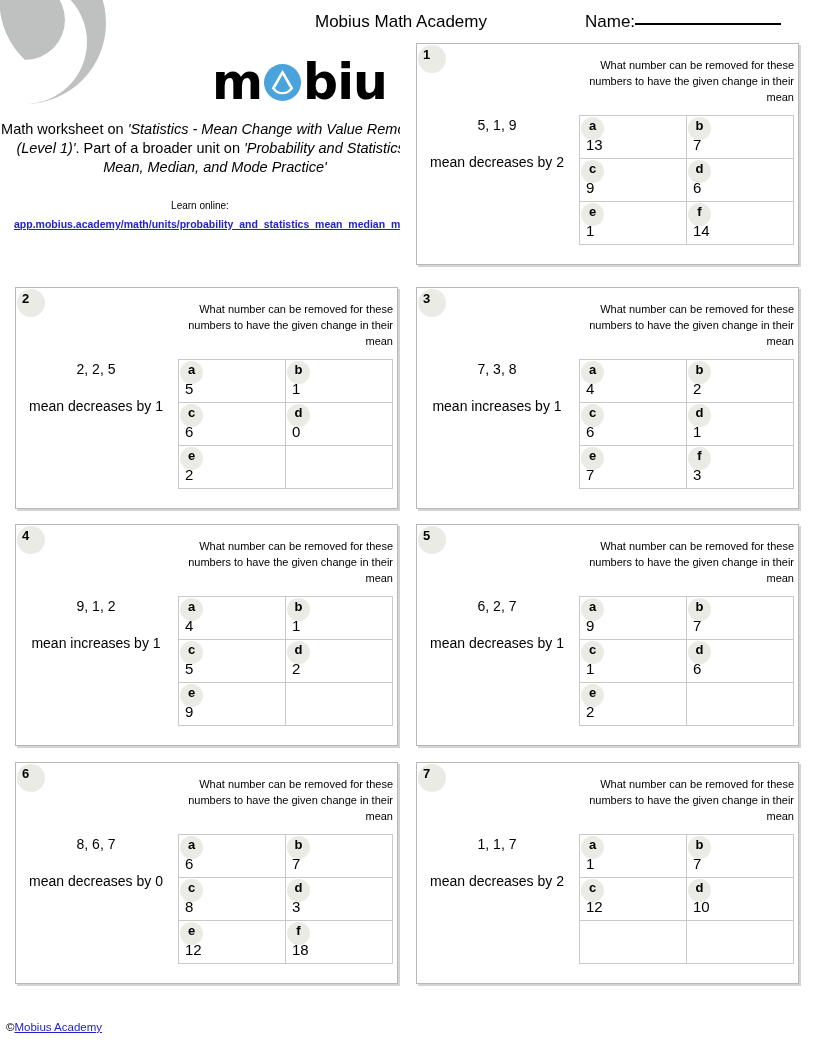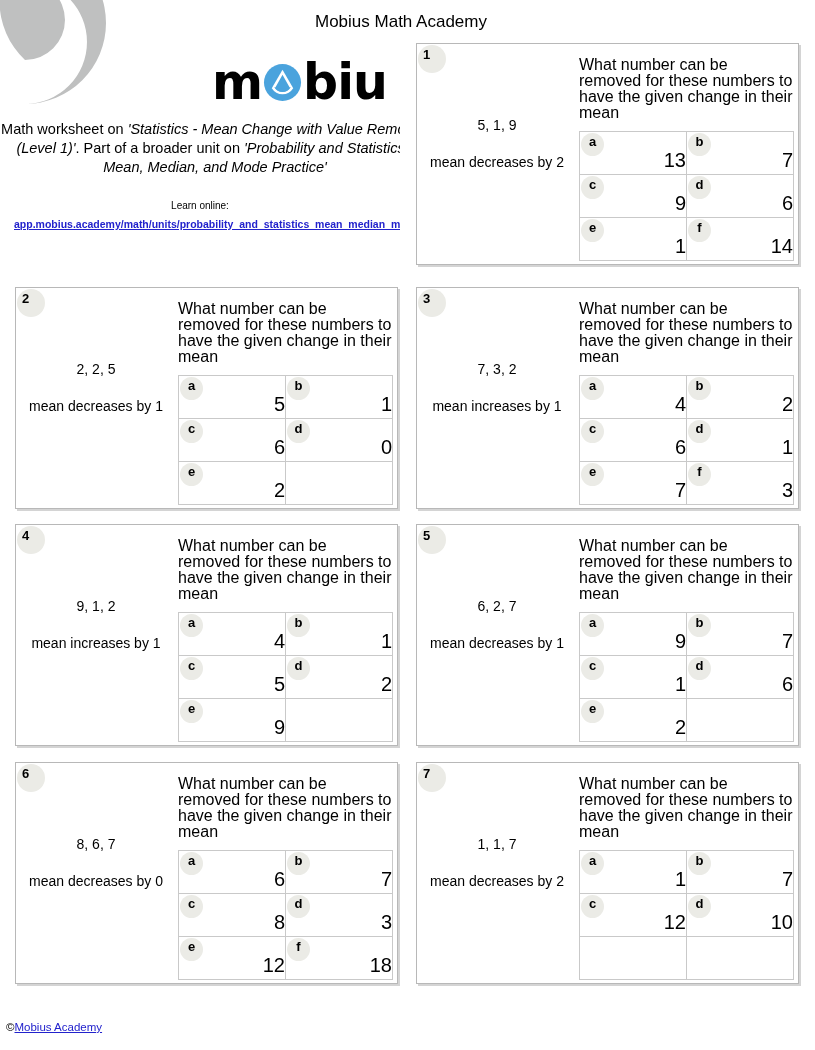--- a/index.html
+++ b/index.html
@@ -180,22 +180,22 @@
   }
   .q-numbers { margin-bottom: 18px; }
   .q-change  { }
 
   .q-right {
     flex: 1 1 auto;
     padding: 13px 4px 0 2px;
     box-sizing: border-box;
   }
   .q-prompt {
-    text-align: left;
-    font-size: 16px;
+    text-align: right;
+    font-size: 11px;
     line-height: 16px;
     margin-bottom: 10px;
   }
   .q-table {
     width: 100%;
     border-collapse: collapse;
     table-layout: fixed;
   }
   .q-table td {
     border: 1px solid #c9c9c9;
@@ -215,22 +215,22 @@
     font-size: 13px;
     font-weight: bold;
     display: flex;
     align-items: flex-start;
     justify-content: center;
     padding-top: 1px;
     box-sizing: border-box;
   }
   .opt-value {
     display: block;
-    text-align: right;
-    font-size: 20px;
+    text-align: left;
+    font-size: 15px;
     padding-top: 14px;
     padding-left: 6px;
   }
 
   
   .footer {
     position: absolute;
     left: 0;
     top: 1021px;
     width: 815px;
@@ -259,20 +259,23 @@
 <body>
 
 <svg class="corner-swirl" viewBox="0 0 170 170">
   <path d="M 85,4 A 81,81 0 0 1 85,166 A 62,62 0 0 0 85,42 A 40,40 0 0 1 85,122 A 81,81 0 0 1 85,4 Z" fill="#bfc0c0"></path>
   <path d="M 4,85 A 81,81 0 0 0 166,85 A 81,81 0 0 1 4,85 Z" fill="#bfc0c0"></path>
   <circle cx="85" cy="85" r="81" fill="none"></circle>
 </svg>
 
 <div class="header-row">
   <div class="academy-title">Mobius Math Academy</div>
+  <div class="name-wrap">
+    <span>Name:</span><span class="name-rule"></span>
+  </div>
 </div>
 
 <div class="intro">
   <div class="logo">
     <span class="logo-text">m</span>
     <span class="logo-o">
       <svg viewBox="0 0 40 40" width="39" height="39">
         <circle cx="20" cy="20" r="19" fill="#4aa3dd"></circle>
         <path d="M 20,7 L 31,26 A 13,13 0 0 1 9,26 Z" fill="#ffffff"></path>
         <path d="M 20,12 L 27.5,25.5 A 9,9 0 0 1 12.5,25.5 Z" fill="#4aa3dd"></path>
@@ -377,21 +380,21 @@
               </tr>
             </tbody>
           </table>
         </div>
       </div>
     </div>
     <div class="qbox qbox-col-right qbox-row-1">
       <div class="q-badge">3</div>
       <div class="q-inner">
         <div class="q-stem">
-          <div class="q-numbers">7, 3, 2</div>
+          <div class="q-numbers">7, 3, 8</div>
           <div class="q-change">mean increases by 1</div>
         </div>
         <div class="q-right">
           <div class="q-prompt">What number can be removed for these numbers to have the given change in their mean</div>
           <table class="q-table">
             <tbody>
               <tr>
                 <td>
                   <span class="opt-badge">a</span>
                   <span class="opt-value">4</span>

